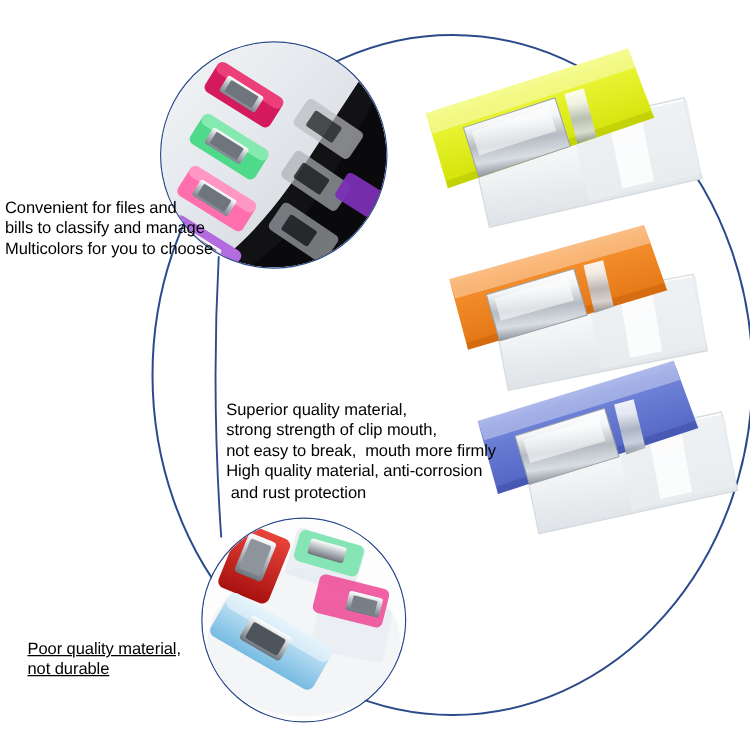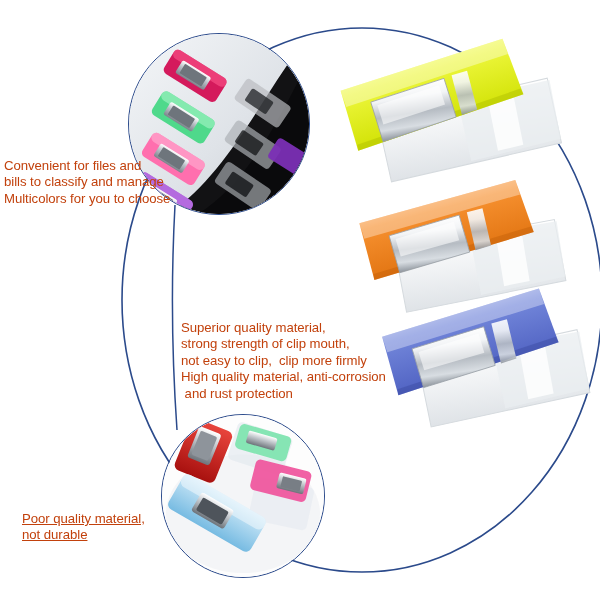--- a/index.html
+++ b/index.html
@@ -9,21 +9,21 @@
     font-family:"Liberation Sans", sans-serif;
     overflow:hidden;
     position:relative;
   }
   #stage{position:absolute;inset:0;width:600px;height:600px;}
 
   svg.layer{position:absolute;left:0;top:0;width:600px;height:600px;overflow:visible;}
 
   .txt{
     position:absolute;
-    color:#c2410c;
+    color:#000000;
     font-size:13.2px;
     line-height:16.4px;
     white-space:pre;
     letter-spacing:-0.05px;
   }
   #txt-convenient{left:4px;  top:158px;}
   #txt-superior  {left:181px;top:320px;}
   #txt-poor      {left:22px; top:511px;text-decoration:underline;}
 
   .inset{
@@ -269,20 +269,20 @@
       </g>
     </g>
   </svg>
 
   <div class="txt" id="txt-convenient">Convenient for files and
 bills to classify and manage
 Multicolors for you to choose</div>
 
   <div class="txt" id="txt-superior">Superior quality material,
 strong strength of clip mouth,
-not easy to clip,  clip more firmly
+not easy to break,  mouth more firmly
 High quality material, anti-corrosion
  and rust protection</div>
 
   <div class="txt" id="txt-poor">Poor quality material,
 not durable</div>
 
 </div>
 
 </body></html>

